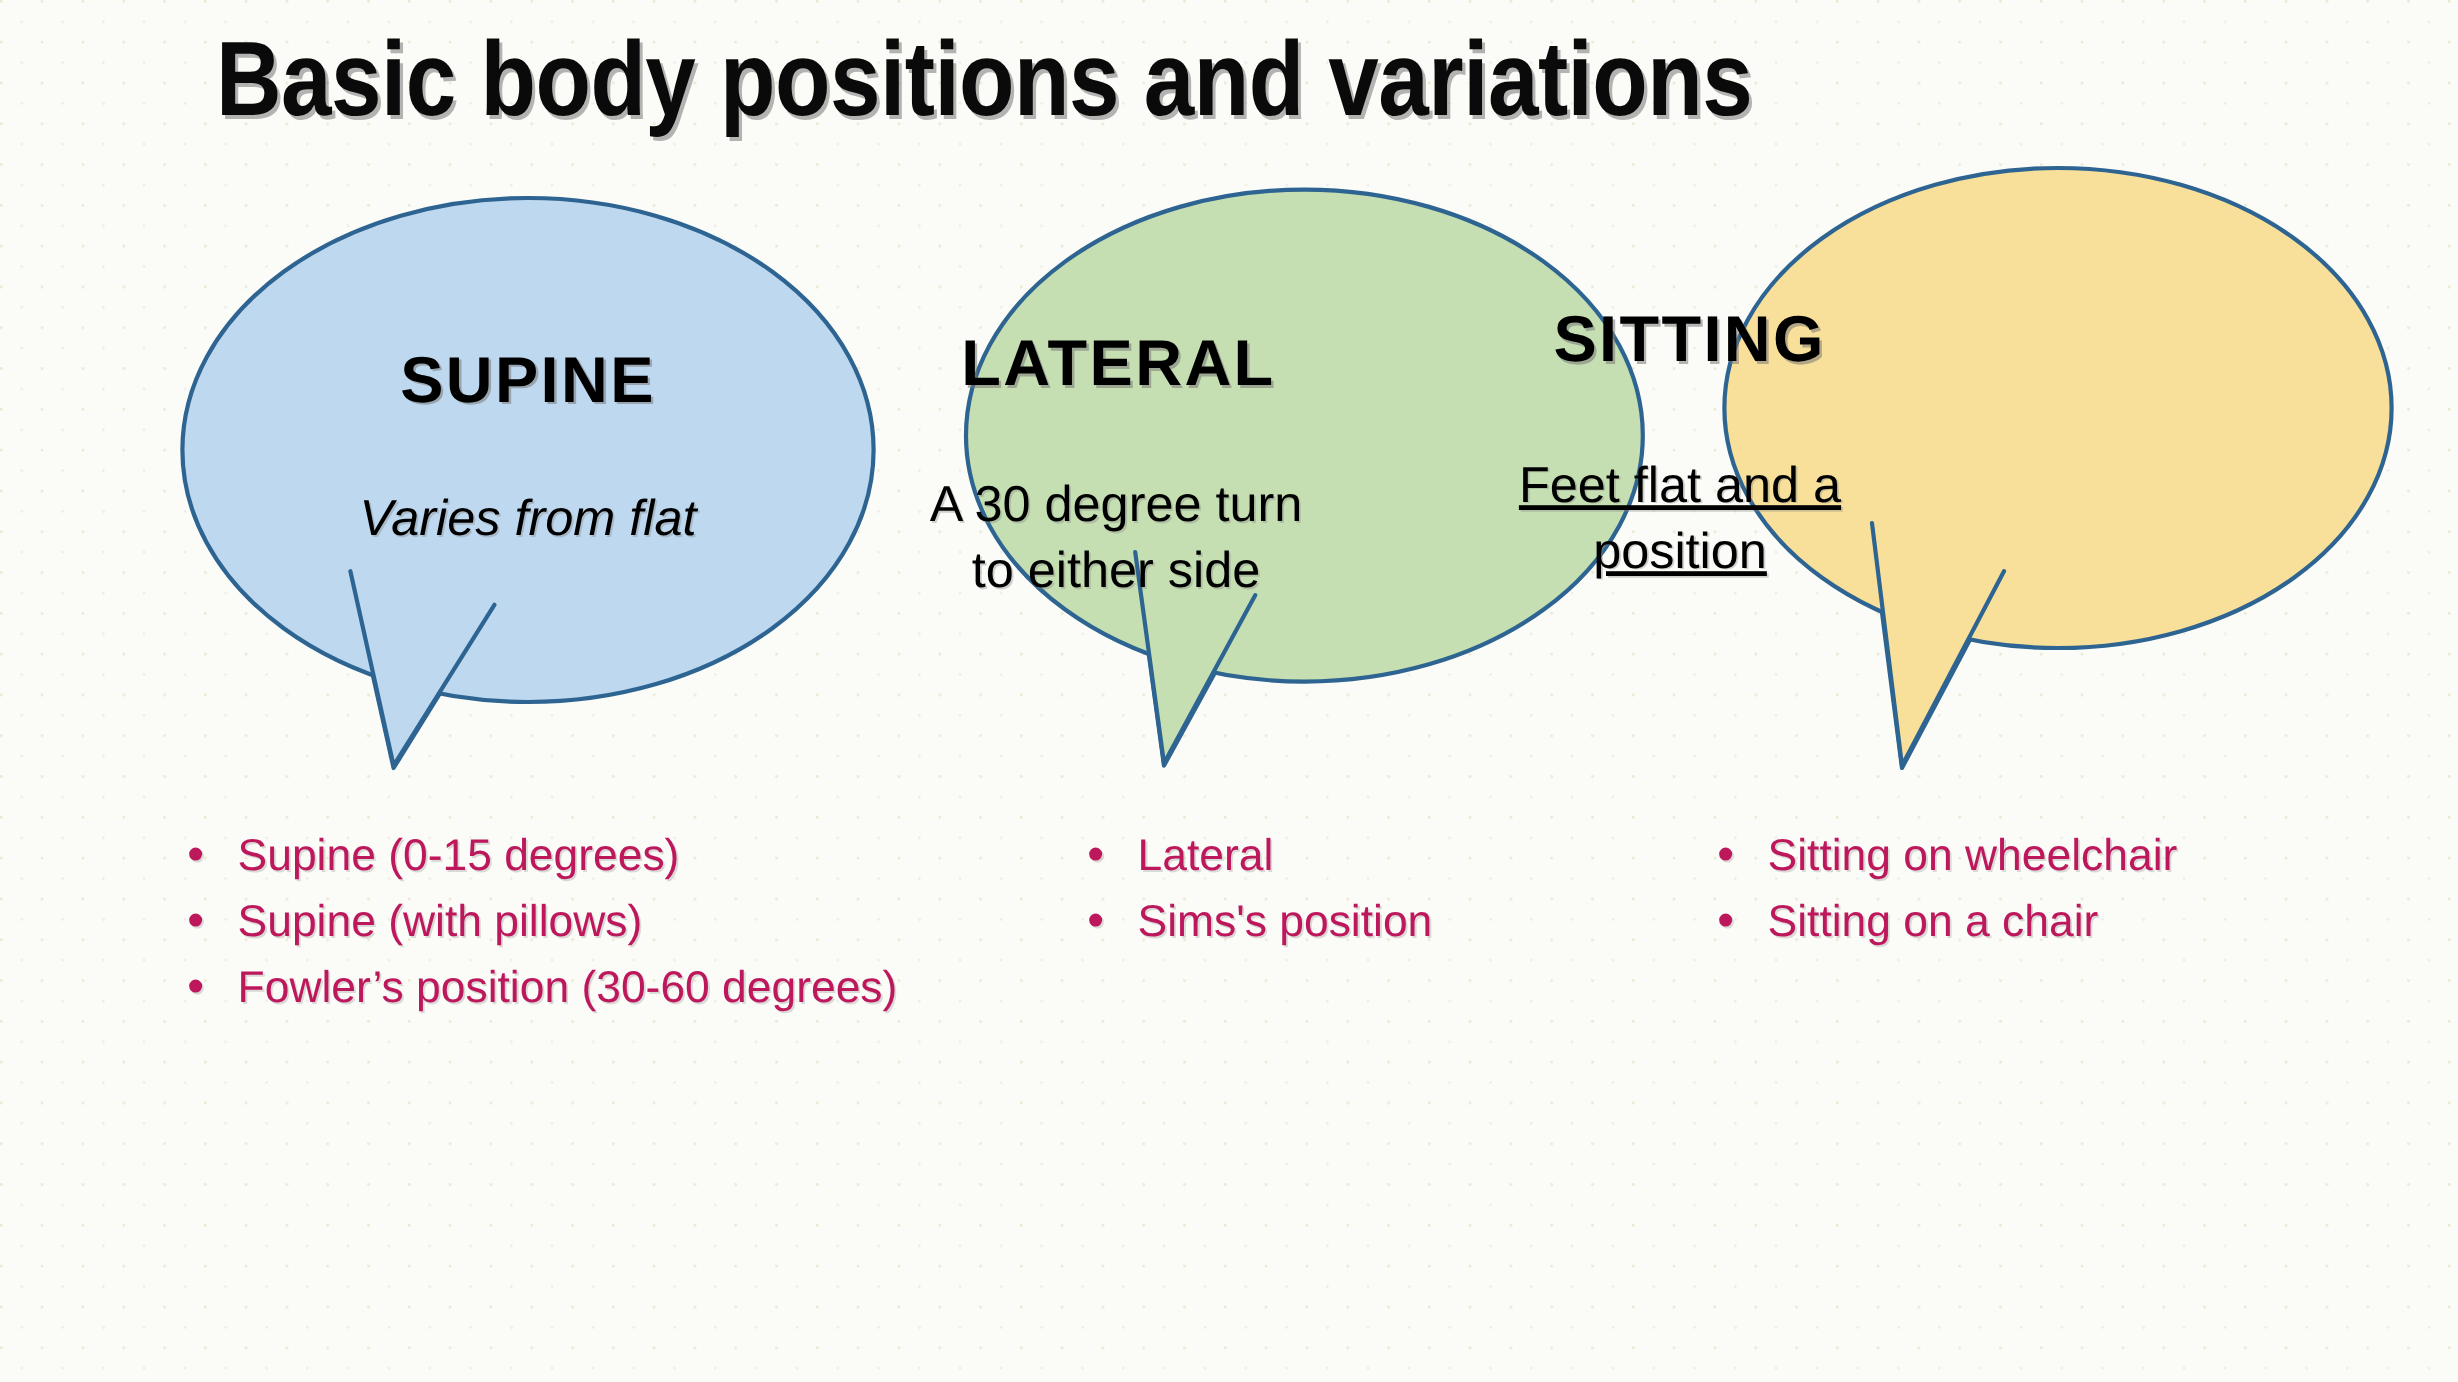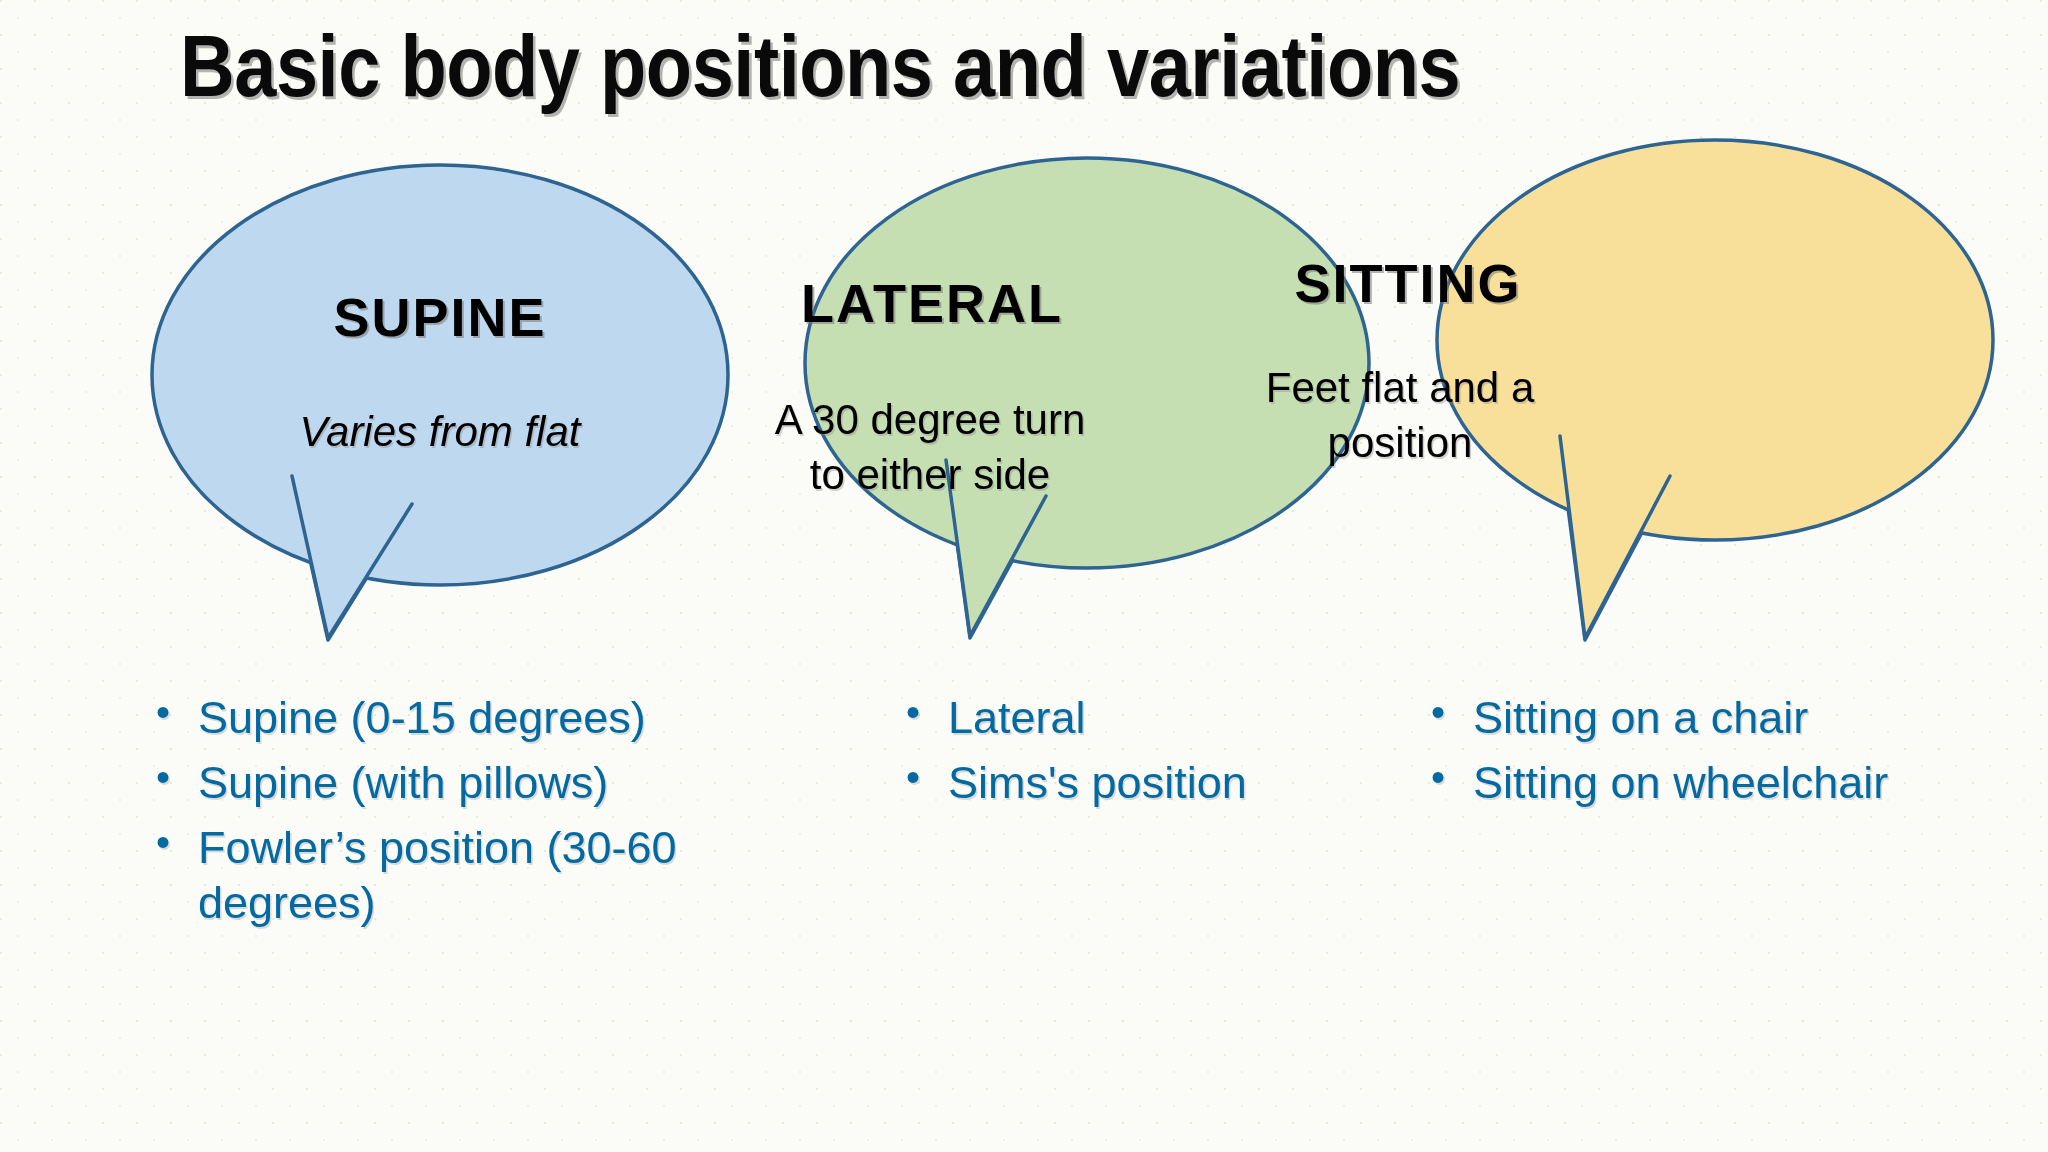--- a/index.html
+++ b/index.html
@@ -82,32 +82,32 @@
   }
 
   
   #b1-head { left: 180px; top: 286px; width: 440px; }
   #b1-body { left: 170px; top: 404px; width: 460px; font-style: italic; }
 
   #b2-head { left: 672px; top: 272px; width: 440px; }
   #b2-body { left: 660px; top: 392px; width: 460px; }
 
   #b3-head { left: 1148px; top: 252px; width: 440px; }
-  #b3-body { left: 1130px; top: 360px; width: 460px; }
+  #b3-body { left: 1130px; top: 376px; width: 460px; text-decoration: underline; }
 
   
   .bullets {
     position: absolute;
     list-style: none;
     margin: 0;
     padding: 0;
     font-family: "Liberation Sans", sans-serif;
-    font-size: 45px;
+    font-size: 37px;
     line-height: 1.24;
-    color: #0369a1;
+    color: #be185d;
   }
   .bullets li {
     position: relative;
     padding-left: 48px;
     margin-bottom: 9px;
     text-shadow: 1.5px 1.5px 0 rgba(140,140,140,0.30);
   }
   .bullets li::before {
     content: "\2022";
     position: absolute;
@@ -179,17 +179,17 @@
     <li>Supine (with pillows)</li>
     <li>Fowler’s position (30-60 degrees)</li>
   </ul>
 
   <ul class="bullets" id="list-lateral">
     <li>Lateral</li>
     <li>Sims's position</li>
   </ul>
 
   <ul class="bullets" id="list-sitting">
+    <li>Sitting on wheelchair</li>
     <li>Sitting on a chair</li>
-    <li>Sitting on wheelchair</li>
   </ul>
 
 </div>
 
 </body></html>

